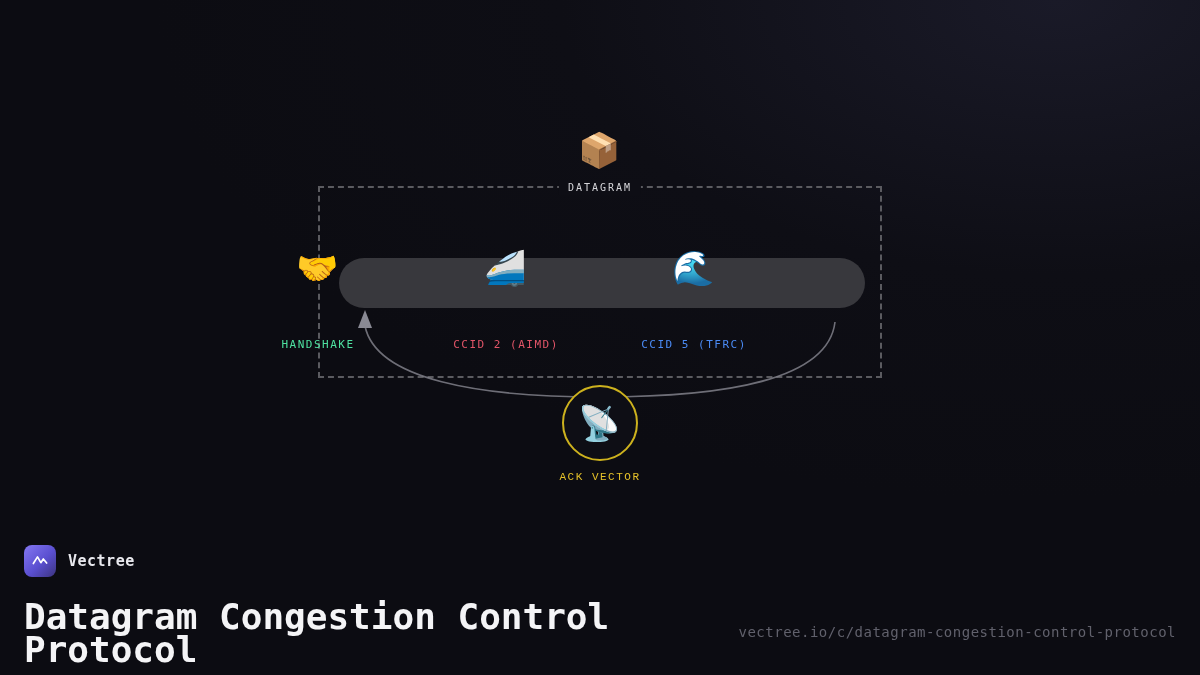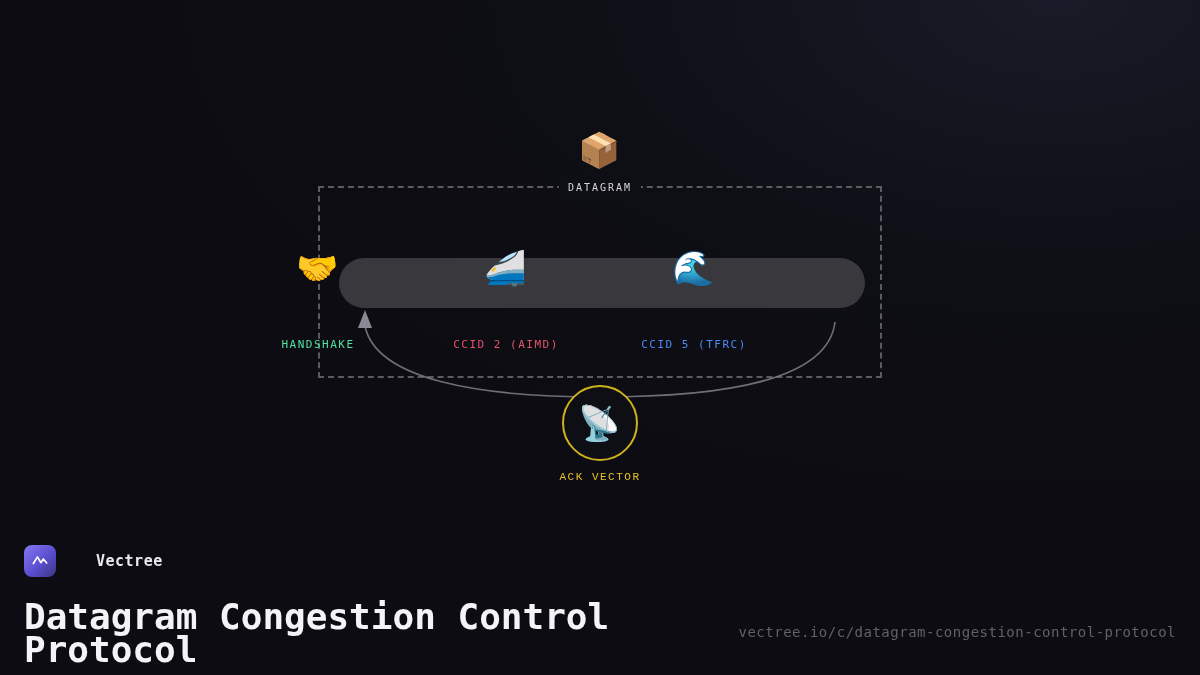--- a/index.html
+++ b/index.html
@@ -49,21 +49,21 @@
     font-size:11px;letter-spacing:1.5px;white-space:nowrap;line-height:14px;
   }
 
   
   .brand-row{left:24px;top:545px;height:32px;display:flex;align-items:center;gap:12px;}
   .brand-logo{
     width:32px;height:32px;border-radius:8px;
     background:linear-gradient(135deg,#8578f2 0%,#5a4fd0 55%,#3c347e 100%);
     display:flex;align-items:center;justify-content:center;
   }
-  .brand-name{font-size:15px;font-weight:bold;color:#e9e9ee;letter-spacing:0.5px;margin-left:28px;}
+  .brand-name{font-size:15px;font-weight:bold;color:#e9e9ee;letter-spacing:0.5px;}
   .page-title{
     left:24px;top:600px;width:640px;
     font-size:36px;line-height:33px;font-weight:bold;color:#f4f4f6;letter-spacing:0;
   }
   .page-url{
     right:24px;top:624px;font-size:14px;color:#61616c;letter-spacing:0.5px;white-space:nowrap;text-align:right;
   }
 </style>
 </head>
 <body>

